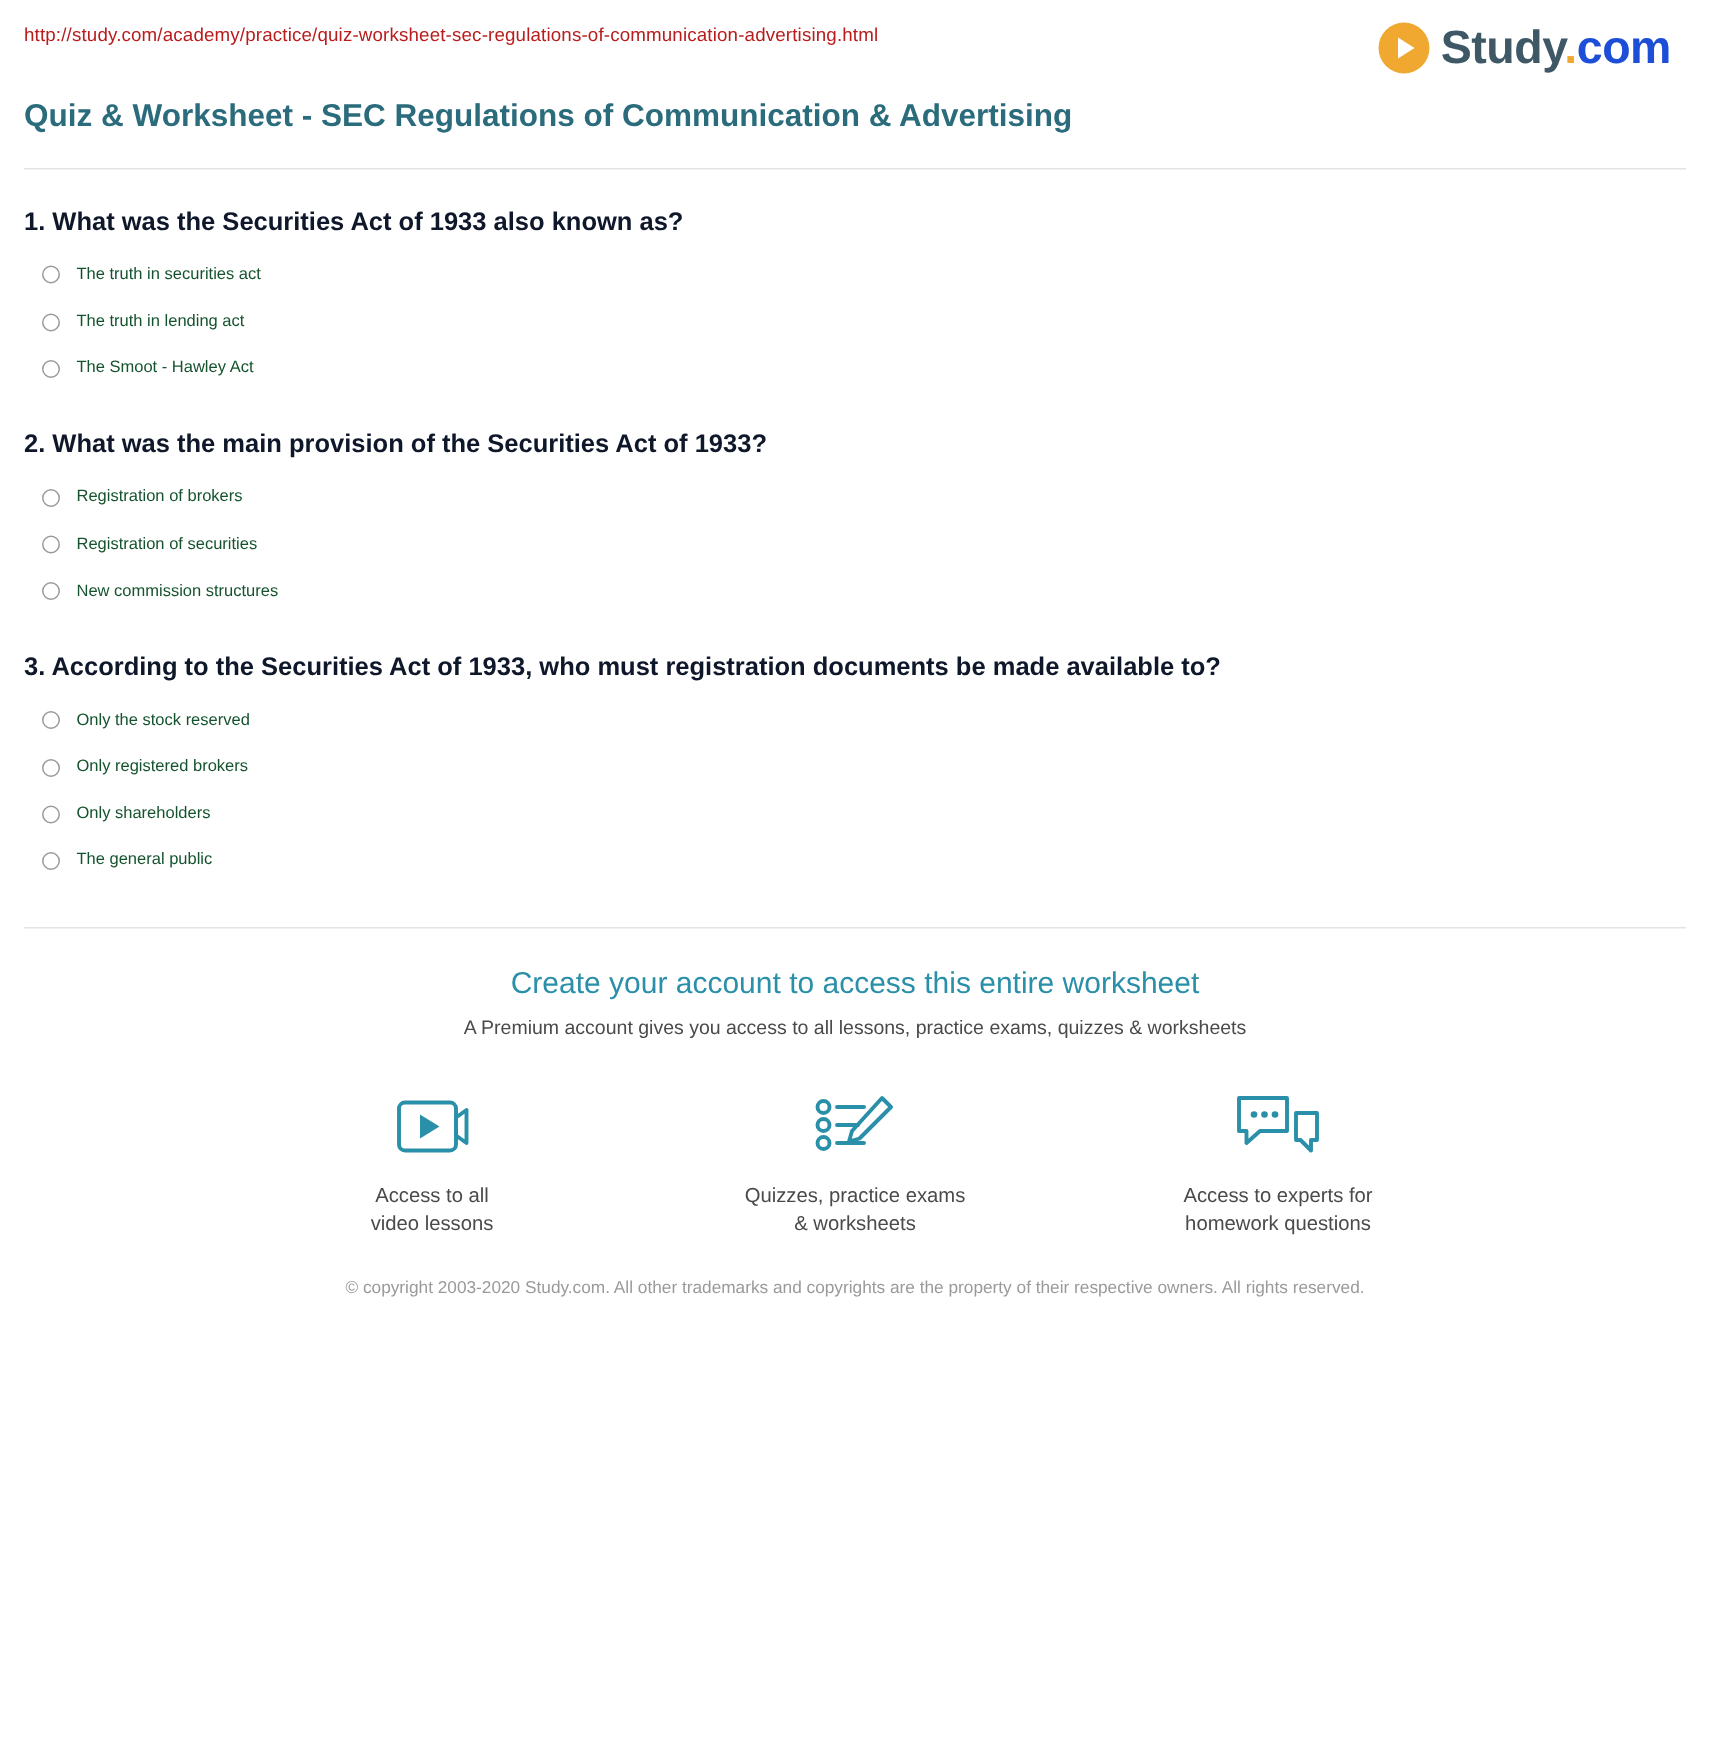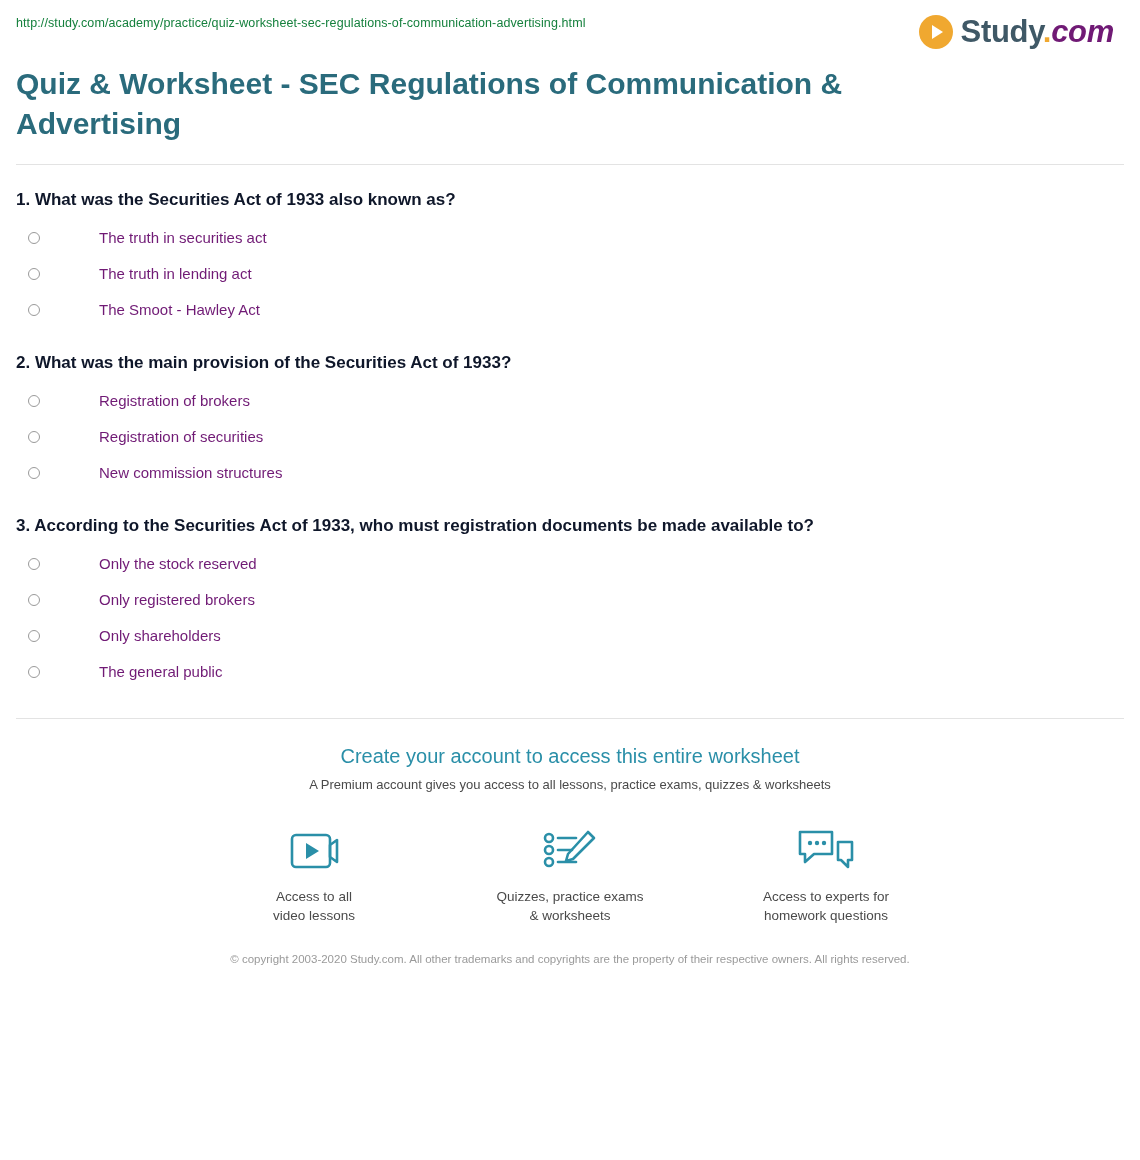--- a/index.html
+++ b/index.html
@@ -22,21 +22,21 @@
   
   .topbar {
     display: flex;
     align-items: flex-start;
     justify-content: space-between;
     padding: 14px 0 0 0;
     min-height: 48px;
   }
   .url {
     font-size: 12.5px;
-    color: #15803d;
+    color: #b91c1c;
     letter-spacing: 0.1px;
     padding-top: 2px;
   }
   .brand {
     display: flex;
     align-items: center;
     gap: 8px;
     padding-right: 10px;
   }
   .brand-mark {
@@ -55,25 +55,25 @@
     border-bottom: 7px solid transparent;
     margin-left: 4px;
   }
   .brand-text {
     font-size: 31px;
     font-weight: bold;
     color: #3f5866;
     letter-spacing: -0.3px;
   }
   .brand-text .dot { color: #f0a830; }
-  .brand-text .tld { color: #701a75; font-style: italic; }
+  .brand-text .tld { color: #1d4ed8; }
 
   
   h1.title {
-    font-size: 30px;
+    font-size: 21px;
     line-height: 1.33;
     font-weight: bold;
     color: #2a6b7c;
     margin: 14px 0 0 0;
     max-width: 880px;
   }
   .rule {
     border: 0;
     border-top: 1px solid #e3e3e3;
     margin: 20px 0 0 0;
@@ -96,24 +96,23 @@
   }
   .radio {
     width: 12px;
     height: 12px;
     border: 1px solid #9a9a9a;
     border-radius: 50%;
     flex: 0 0 auto;
     background: #fff;
   }
   .choice-label {
-    font-size: 15px;
-    color: #701a75;
+    font-size: 11px;
+    color: #14532d;
     line-height: 1.2;
-    margin-left: 48px;
   }
 
   
   .cta-sep {
     border: 0;
     border-top: 1px solid #e3e3e3;
     margin: 28px 0 0 0;
   }
   .cta {
     text-align: center;
@@ -126,21 +125,21 @@
     font-weight: normal;
   }
   .cta-sub {
     font-size: 13px;
     color: #4a4a4a;
     margin: 9px 0 0 0;
   }
   .features {
     display: flex;
     justify-content: center;
-    gap: 66px;
+    gap: 92px;
     margin-top: 32px;
   }
   .feature {
     width: 190px;
     text-align: center;
   }
   .feature .icon { height: 54px; display:flex; align-items:center; justify-content:center; }
   .feature .cap {
     margin-top: 9px;
     font-size: 13.5px;

